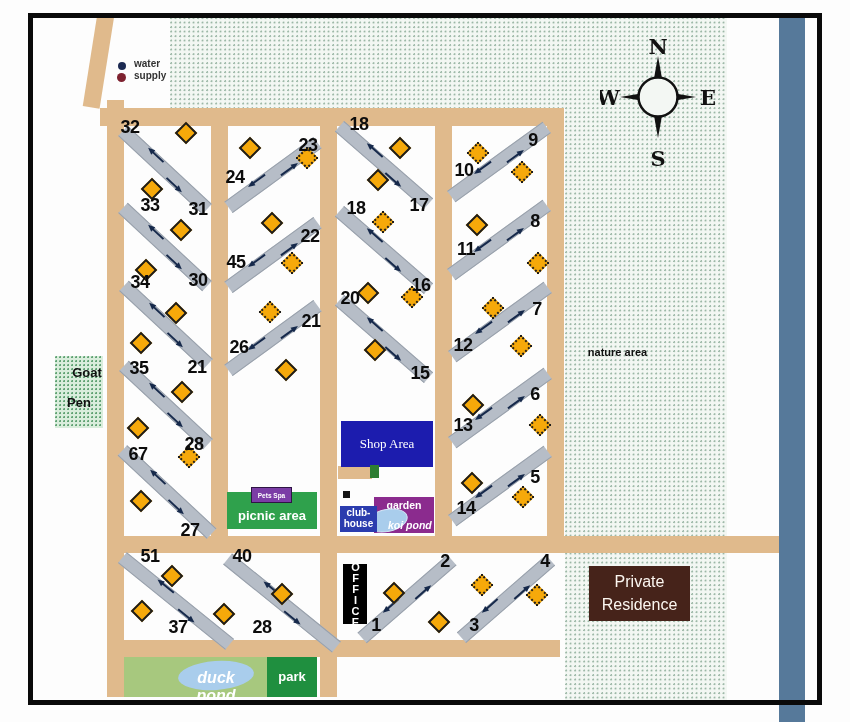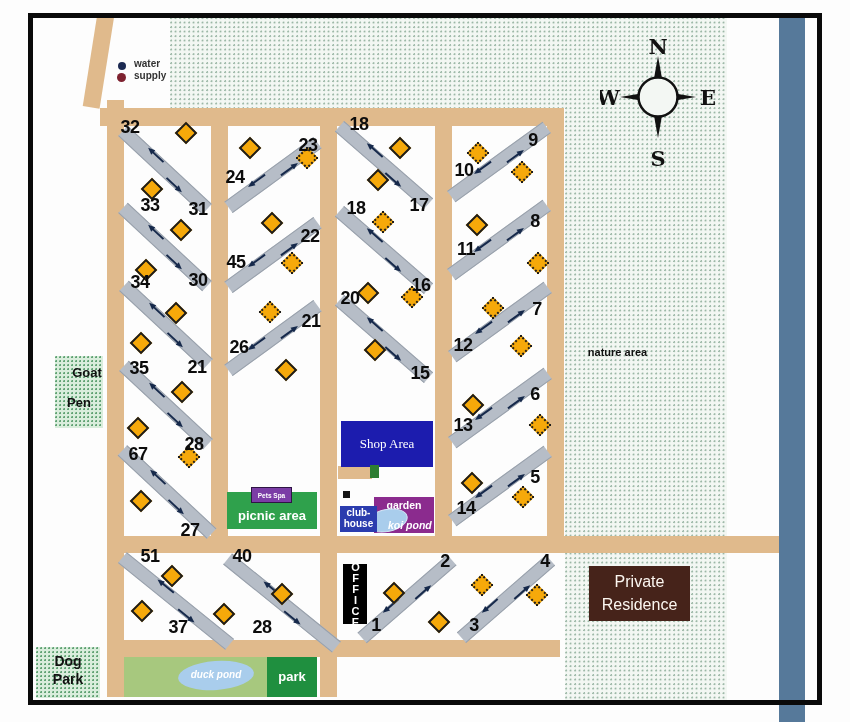--- a/index.html
+++ b/index.html
@@ -34,30 +34,26 @@
 
 <div id="stage">
 
   <div class="abs stipple" style="left:170px;top:17px;width:557px;height:91px;"></div>
   <div class="abs stipple" style="left:565px;top:17px;width:162px;height:683px;"></div>
 
   <div class="abs stipple-green" style="left:55px;top:356px;width:48px;height:72px;">
     <div class="lbl" style="left:0;top:9px;width:64px;text-align:center;font-weight:700;font-size:13px;">Goat</div>
     <div class="lbl" style="left:0;top:39px;width:48px;text-align:center;font-weight:700;font-size:13px;">Pen</div>
   </div>
-  <div class="abs stipple-green" style="left:36px;top:647px;width:64px;height:51px;">
-    <div class="lbl" style="left:0;top:6px;width:64px;text-align:center;font-weight:700;font-size:14px;">Dog</div>
-    <div class="lbl" style="left:0;top:24px;width:64px;text-align:center;font-weight:700;font-size:14px;">Park</div>
-  </div>
 
   <div class="abs" style="left:120px;top:655px;width:197px;height:42px;background:var(--park-strip,#a7c87e);"></div>
   <div class="abs" style="left:178px;top:661px;width:76px;height:29px;background:var(--pond,#a9cdec);
               border-radius:50%;transform:rotate(-4deg);"></div>
   <div class="lbl" style="left:183px;top:669px;width:66px;text-align:center;color:#fff;font-style:italic;
-              font-weight:700;font-size:10px;">duck pond</div>
+              font-weight:700;font-size:16px;">duck pond</div>
   <div class="boxlabel" style="left:267px;top:655px;width:50px;height:42px;background:var(--park-box,#1f8f3f);">
     <span style="font-weight:700;font-size:13px;">park</span>
   </div>
 
   <div class="road" style="left:90px;top:14px;width:17px;height:94px;transform:rotate(9deg);"></div>
   <div class="road" style="left:107px;top:100px;width:17px;height:597px;"></div>
   <div class="road" style="left:100px;top:108px;width:464px;height:18px;"></div>
   <div class="road" style="left:211px;top:118px;width:17px;height:420px;"></div>
   <div class="road" style="left:320px;top:118px;width:17px;height:579px;"></div>
   <div class="road" style="left:435px;top:118px;width:17px;height:420px;"></div>

